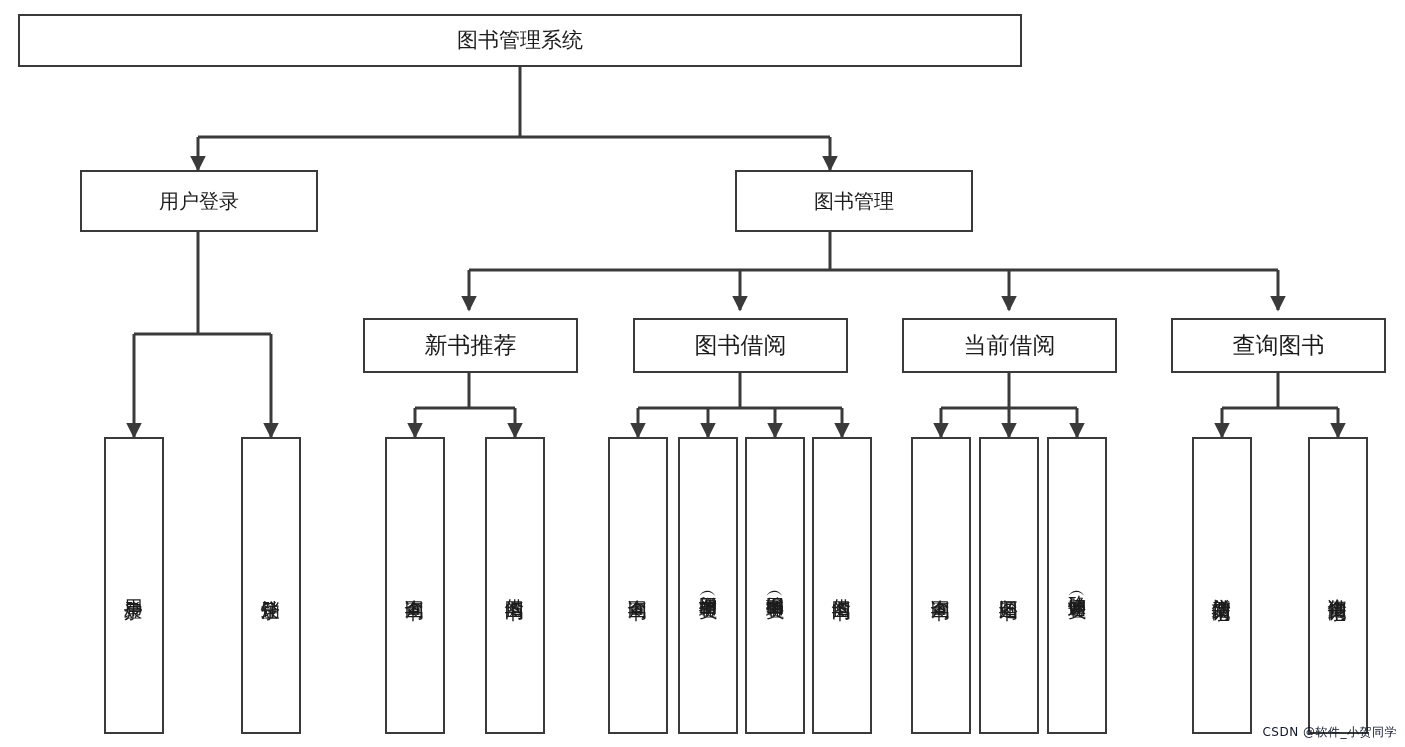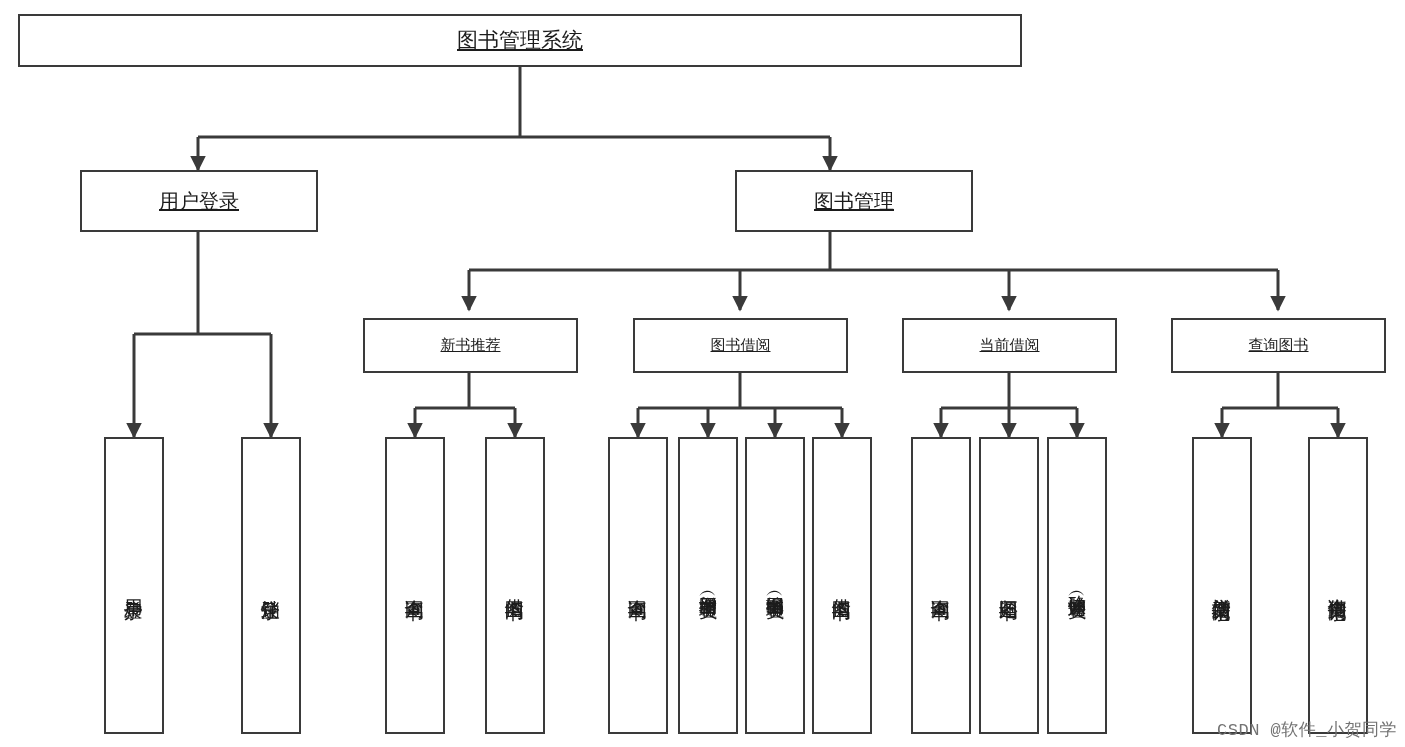--- a/index.html
+++ b/index.html
@@ -22,26 +22,25 @@
     display:flex;
     align-items:center;
     justify-content:center;
     color:#1c1c1c;
     z-index:2;
   }
   .node .label{
     white-space:nowrap;
     line-height:1.05;
     letter-spacing:0px;
-    text-decoration:underline;
   }
   
   .lvl-root{font-size:21px;}
   .lvl-2{font-size:20px;}
-  .lvl-3{font-size:15px;}
+  .lvl-3{font-size:23px;}
 
   
   .leaf{
     position:absolute;
     box-sizing:border-box;
     background:#ffffff;
     border:2px solid #3a3a3a;
     display:flex;
     align-items:center;
     justify-content:center;
@@ -57,27 +56,26 @@
     letter-spacing:1px;
     white-space:nowrap;
     text-align:center;
   }
   .leaf.tall .vlabel{font-size:18px;line-height:1.12;}
 
   .watermark{
     position:absolute;
     right:8px;
     bottom:6px;
-    font-size:17px;
-    color:#737373;
+    font-size:12px;
+    color:#0f172a;
     letter-spacing:0.5px;
     z-index:3;
     user-select:none;
     white-space:nowrap;
-    font-family:Liberation Mono, monospace;
   }
 </style>
 </head>
 <body>
 
 <div id="canvas">
 
   <svg id="wires" viewBox="0 0 1405 747">
     <defs>
       <marker id="arrow" viewBox="0 0 10 10" refX="9" refY="5" markerWidth="5.2" markerHeight="5.2" orient="auto-start-reverse">

